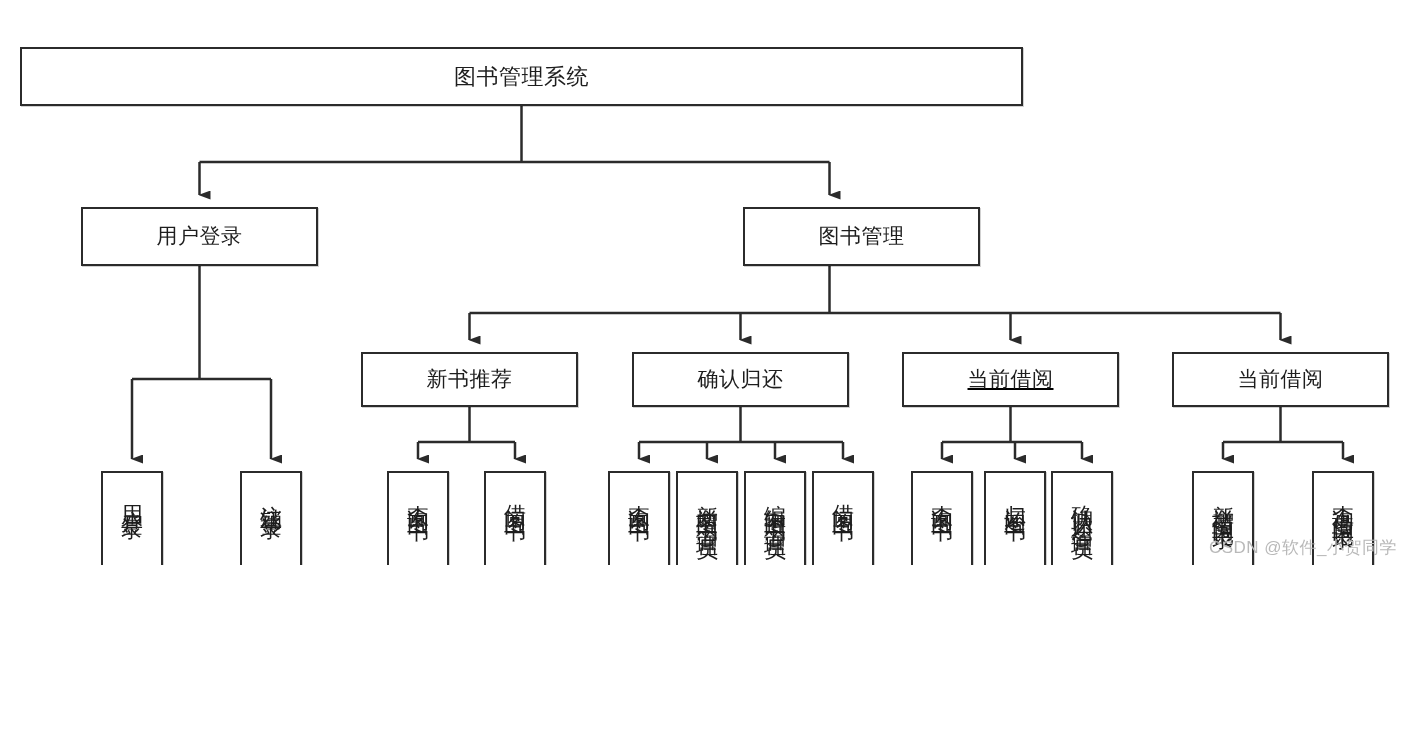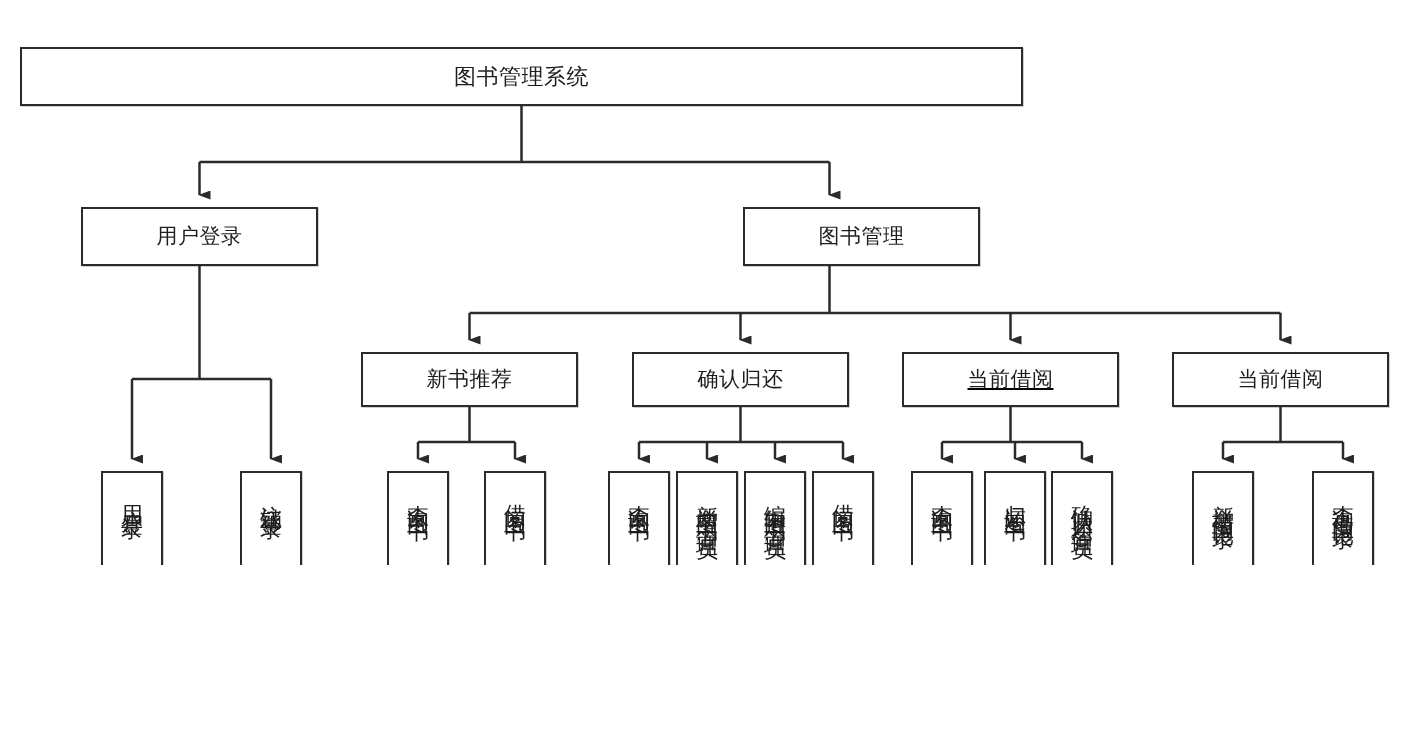--- a/index.html
+++ b/index.html
@@ -177,13 +177,14 @@
         <span class="node-label">确认归还（管理员）</span>
       </div>
       <div class="node-box vertical" style="left: 1192px; top: 437px; width: 62px; height: 298px;">
         <span class="node-label">新增借阅记录</span>
       </div>
       <div class="node-box vertical" style="left: 1312px; top: 437px; width: 62px; height: 298px;">
         <span class="node-label">查询借阅记录</span>
       </div>
     </div>
 
+  <div class="watermark">CSDN @软件_小贺同学</div>
 </div>
 
 </body></html>

